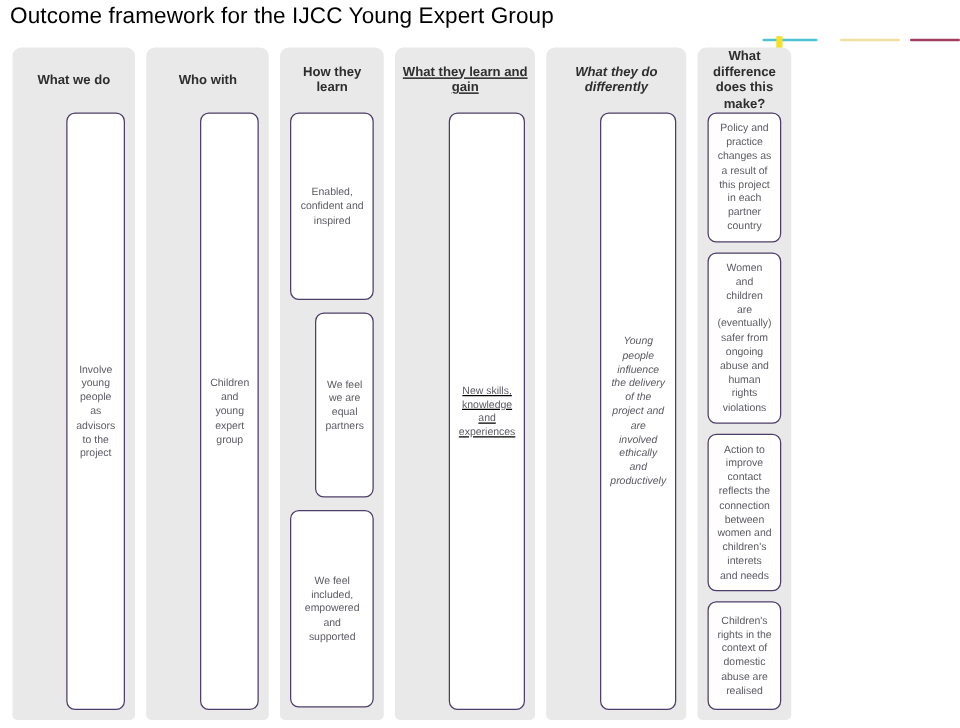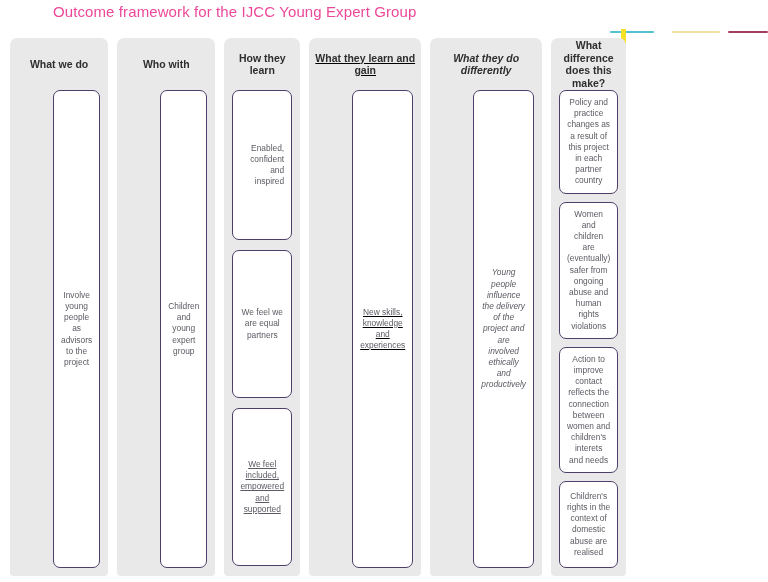--- a/index.html
+++ b/index.html
@@ -13,26 +13,25 @@
     font-family: "Liberation Sans", sans-serif;
     position: relative;
     overflow: hidden;
   }
 
   
   .page-title {
     position: absolute;
     left: 8px;
     top: 2px;
-    font-size: 15px;
-    color: #ec4899;
+    font-size: 18px;
+    color: #000000;
     letter-spacing: 0.1px;
     line-height: 20px;
     white-space: nowrap;
-    margin-left: 45px;
   }
 
   
   .marks {
     position: absolute;
     top: 26px;
     left: 610px;
     width: 155px;
     height: 22px;
   }
@@ -115,23 +114,23 @@
     line-height: 11.2px;
     color: #5b5b63;
   }
   .card-text { display: block; }
 
   
   .card-full { flex: 1 1 auto; margin-left: 35px; }
 
   
   .col-stack { display: flex; flex-direction: column; gap: 10px; flex: 1 1 auto; }
-  .c3-a { flex: 0 0 150px; text-align: right; }
-  .c3-b { flex: 0 0 148px; }
-  .c3-c { flex: 0 0 158px; text-decoration: underline; }
+  .c3-a { flex: 0 0 150px; }
+  .c3-b { flex: 0 0 148px; margin-left: 20px; }
+  .c3-c { flex: 0 0 158px; }
 
   
   .col-stack6 { display: flex; flex-direction: column; gap: 8px; flex: 1 1 auto; }
   .c6 { flex: 1 1 0; }
 </style>
 </head>
 <body>
 
 <div class="page-title">Outcome framework for the IJCC Young Expert Group</div>
 

